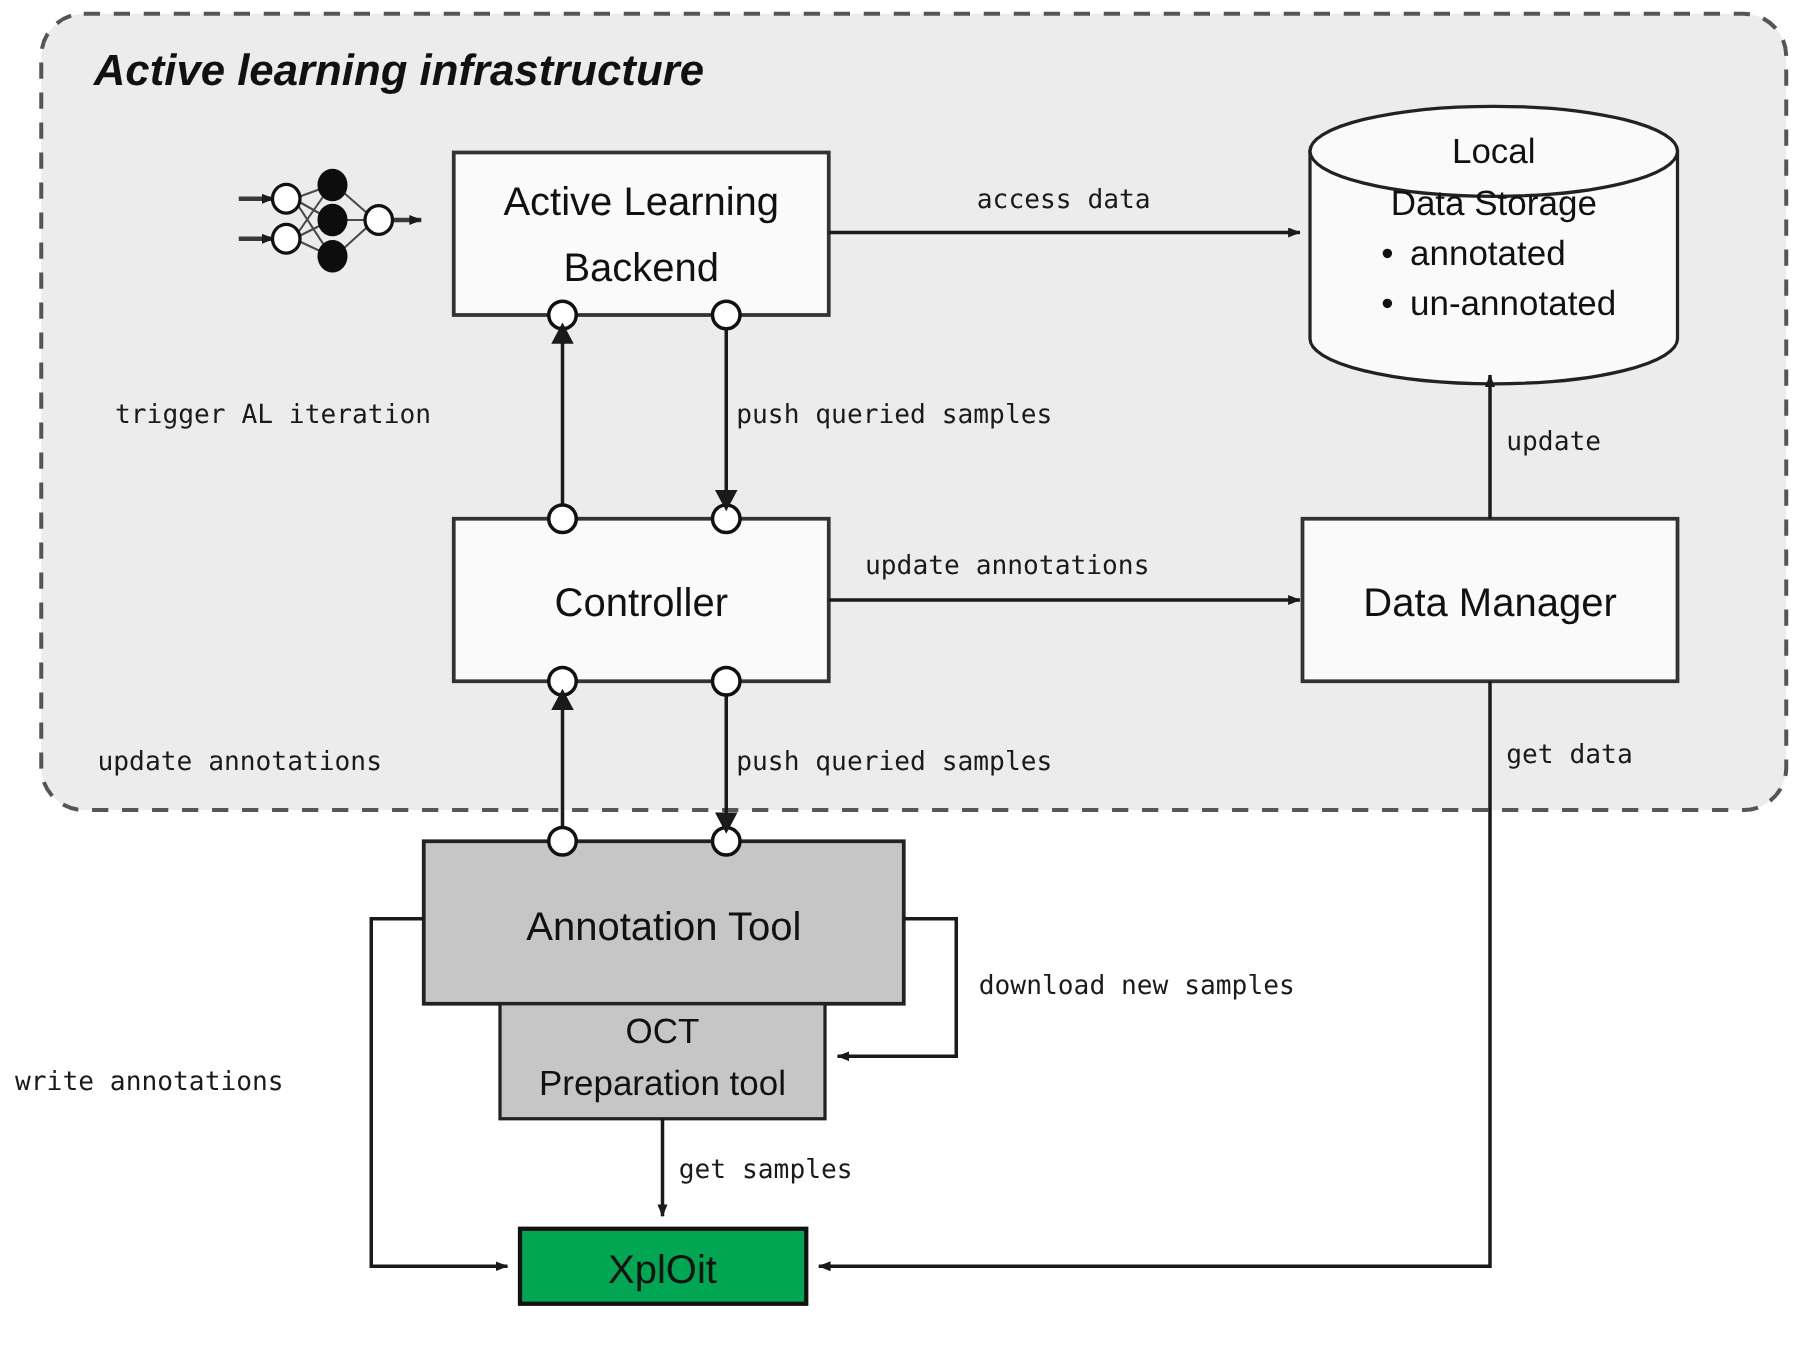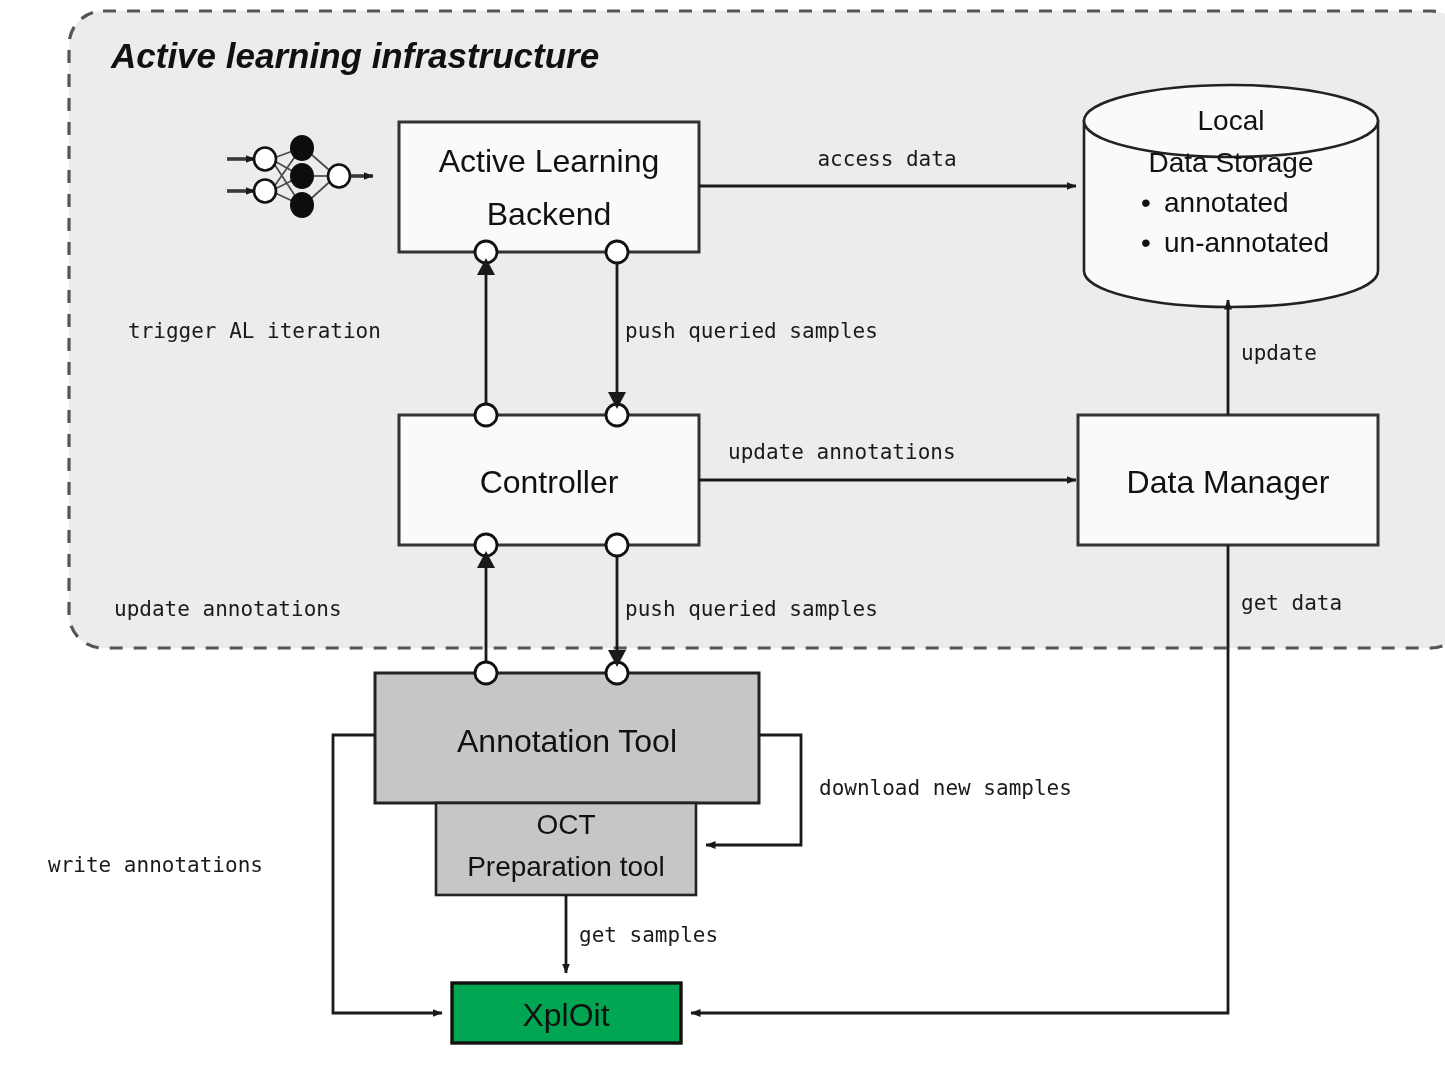--- a/index.html
+++ b/index.html
@@ -1,18 +1,18 @@
 <!DOCTYPE html>
 <html><head>
 <meta charset="utf-8">
 <style>
   html,body{margin:0;padding:0;background:#ffffff;}
   body{width:1445px;height:1085px;overflow:hidden;
        font-family:"Liberation Sans",sans-serif;}
-  #stage{position:relative;width:1149px;height:1085px;margin-left:36px;}
+  #stage{position:relative;width:1149px;height:1085px;}
   svg{position:absolute;left:0;top:0;}
   .mono{font-family:"DejaVu Sans Mono","Liberation Mono",monospace;font-size:21px;fill:#1a1a1a;}
   .boxlabel{font-family:"Liberation Sans",sans-serif;font-size:32px;fill:#111111;}
   .boxlabel-sm{font-family:"Liberation Sans",sans-serif;font-size:28px;fill:#111111;}
   .grouptitle{font-family:"Liberation Sans",sans-serif;font-size:35px;font-style:italic;font-weight:bold;fill:#111111;}
   .bullet{font-family:"Liberation Sans",sans-serif;font-size:28px;fill:#111111;}
 </style>
 </head>
 <body>
 

